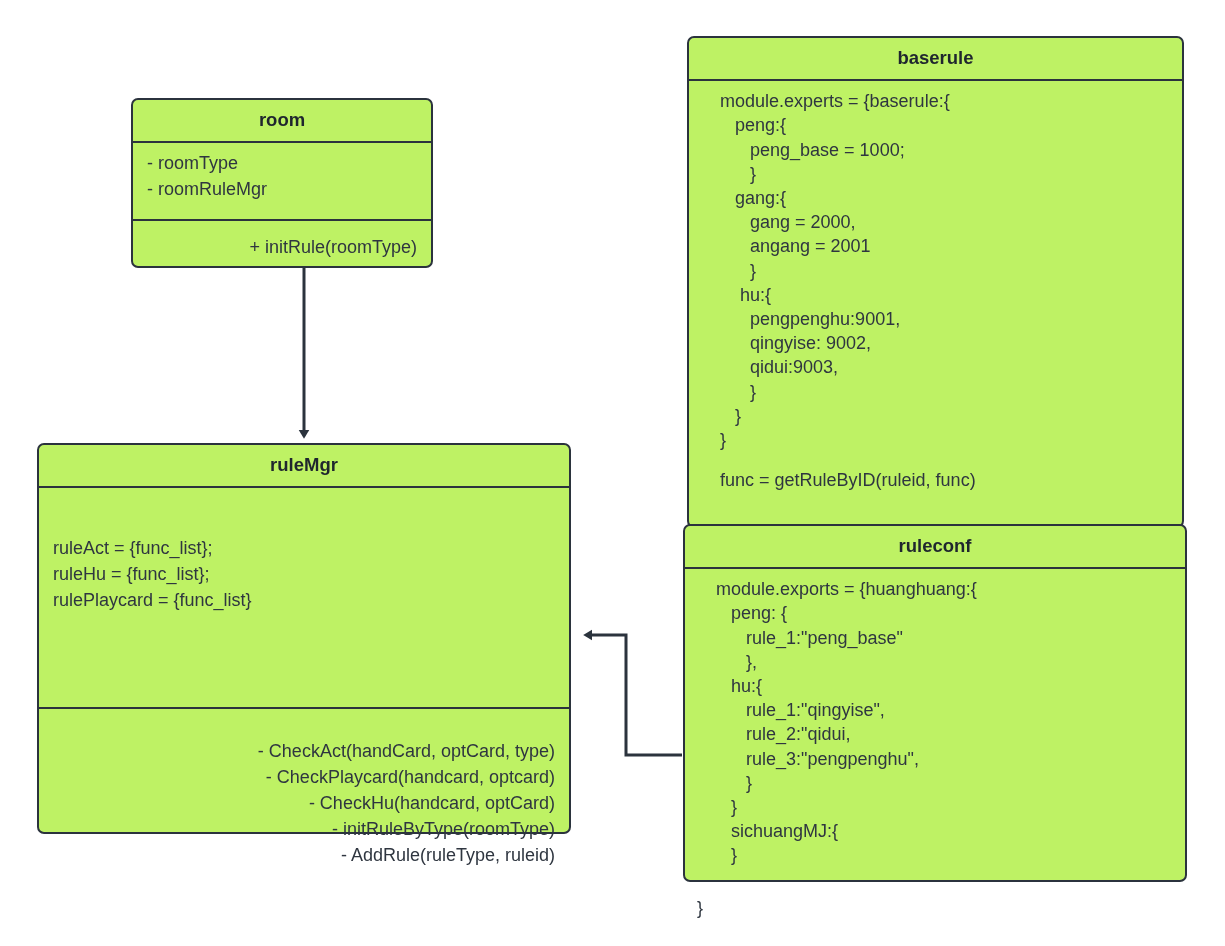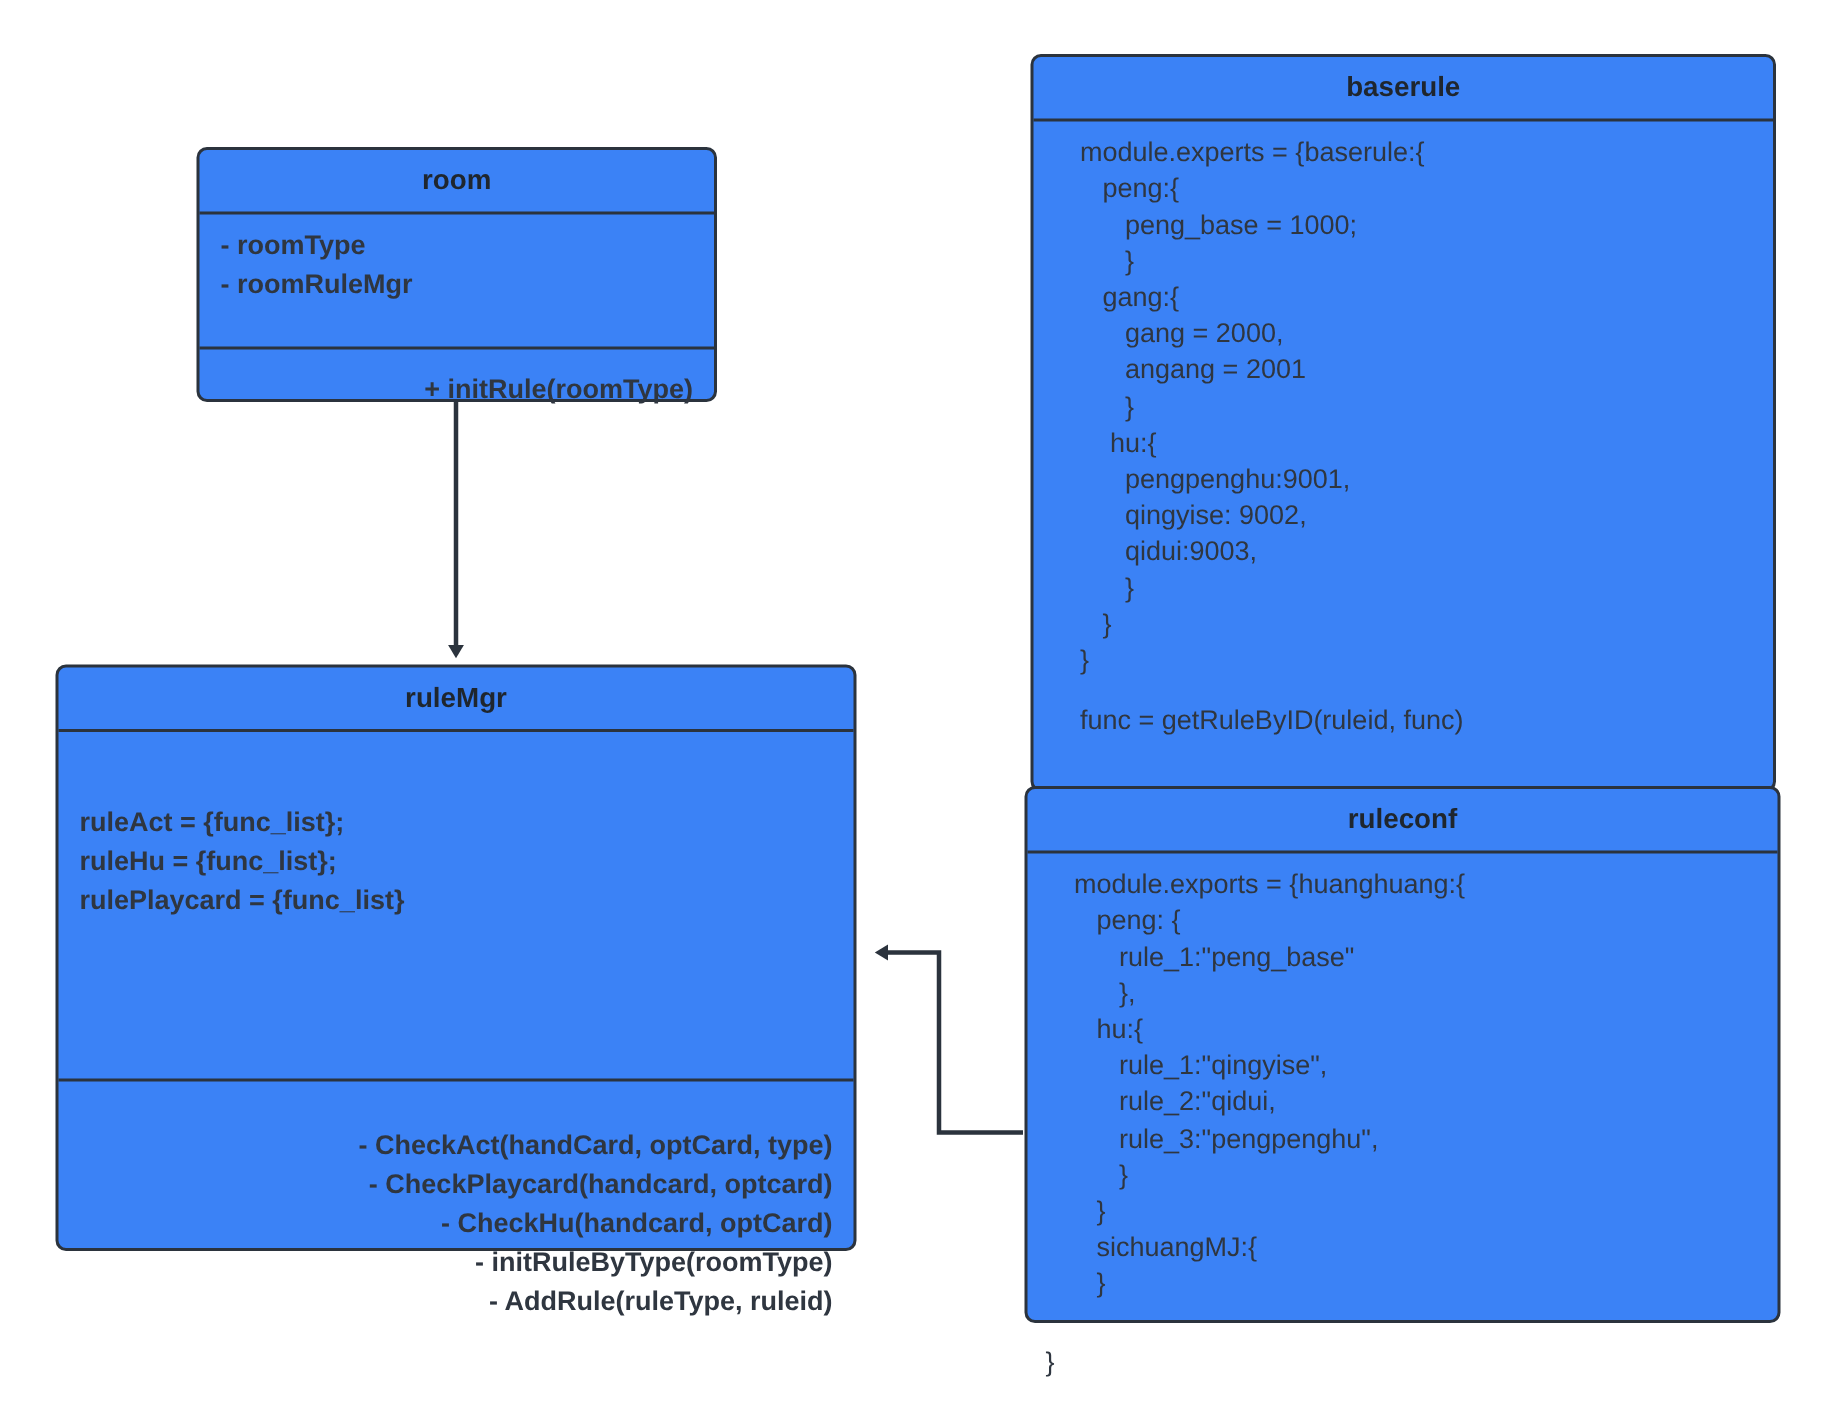--- a/index.html
+++ b/index.html
@@ -17,40 +17,39 @@
     width: 1225px;
     height: 946px;
     background: #ffffff;
     overflow: hidden;
   }
 
   
   .uml-box {
     position: absolute;
     box-sizing: border-box;
-    background: #3b82f6;
+    background: #bef264;
     border: 2.5px solid #2b333d;
     border-radius: 7px;
     z-index: 2;
   }
   .uml-title {
     text-align: center;
     font-weight: bold;
     font-size: 18.5px;
     color: #1f262e;
     padding: 9px 6px 10px 6px;
     border-bottom: 2.5px solid #2b333d;
     line-height: 1.2;
   }
   .uml-section {
-    padding: 6px 14px 20px 14px;
+    padding: 6px 14px 8px 14px;
     font-size: 18px;
     line-height: 1.44;
     color: #2f3640;
-    font-weight: bold;
   }
   .uml-section + .uml-section {
     border-top: 2.5px solid #2b333d;
     text-align: right;
   }
   .uml-row {
     white-space: pre;
   }
 
   
@@ -71,21 +70,21 @@
     position: absolute;
     left: 14px;
     font-size: 18px;
     line-height: 1.345;
     color: #2f3640;
     white-space: pre;
     z-index: 3;
   }
 
   
-  #box-room      { left: 131px; top: 98px;  width: 347px; height: 170px; }
+  #box-room      { left: 131px; top: 98px;  width: 302px; height: 170px; }
   #box-room .attrs   { min-height: 60px; padding-top: 8px; }
   #box-room .methods { min-height: 52px; padding-top: 14px; }
 
   #box-rulemgr   { left: 37px;  top: 443px; width: 534px; height: 391px; }
   #box-rulemgr .attrs   { height: 163px; padding-top: 48px; }
   #box-rulemgr .methods { height: 178px; padding-top: 30px; }
 
   #box-baserule  { left: 687px; top: 36px;  width: 497px; height: 492px; }
   #box-ruleconf  { left: 683px; top: 524px; width: 504px; height: 358px; }
 

